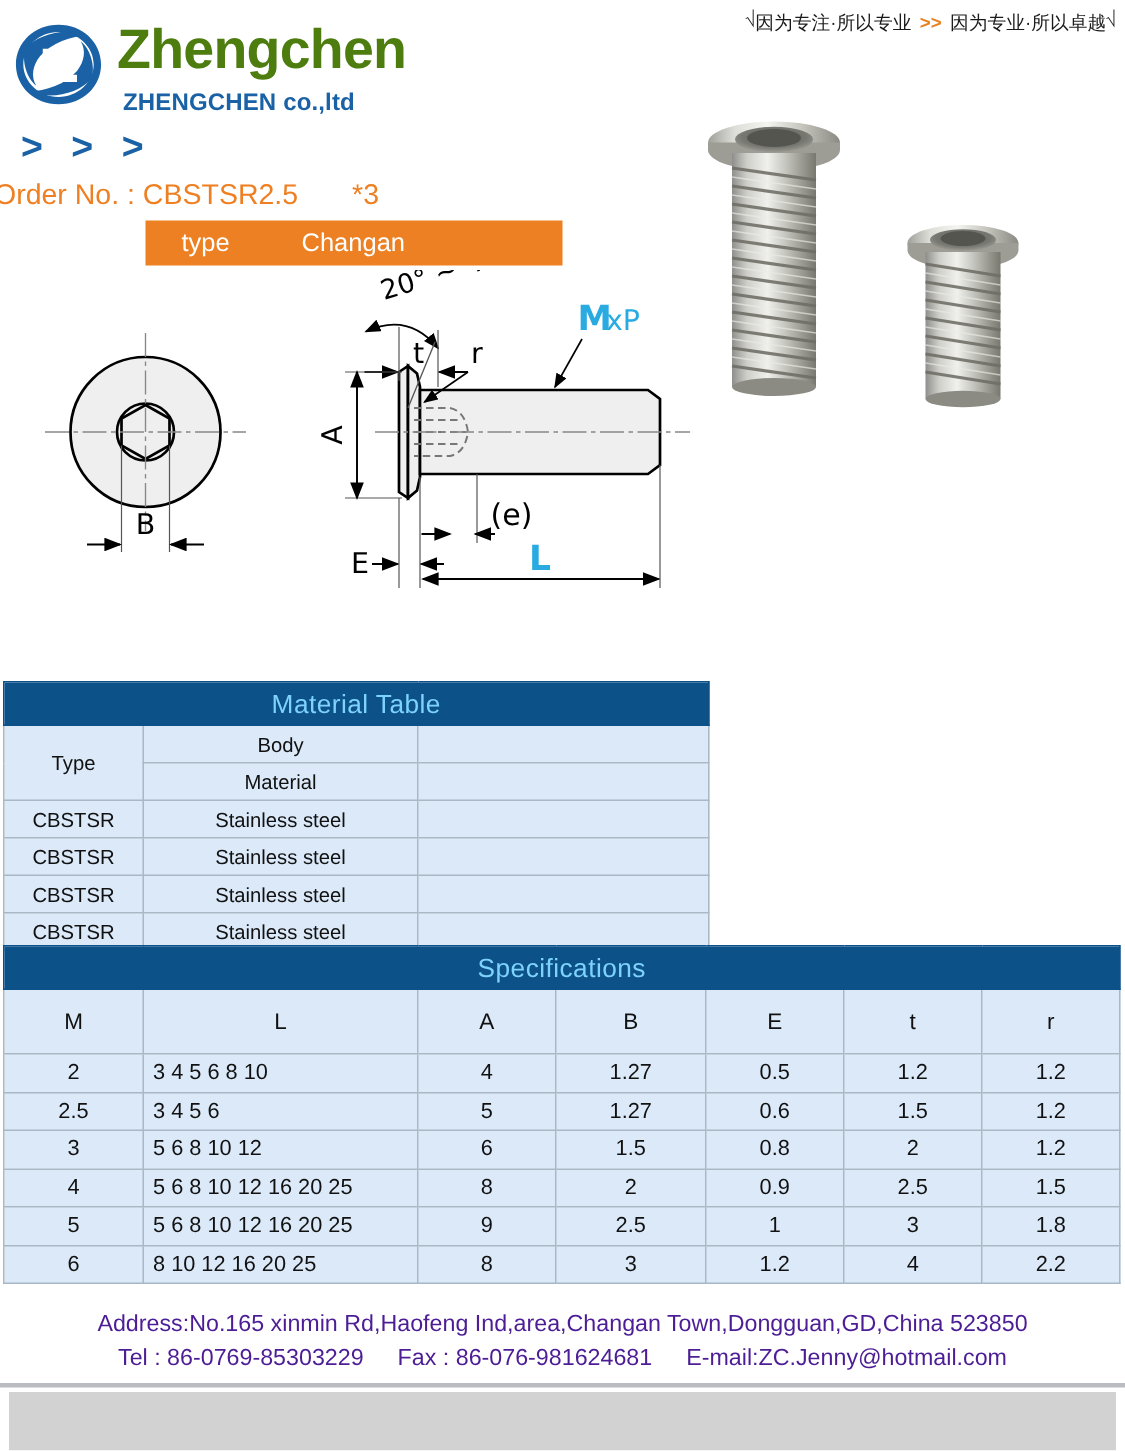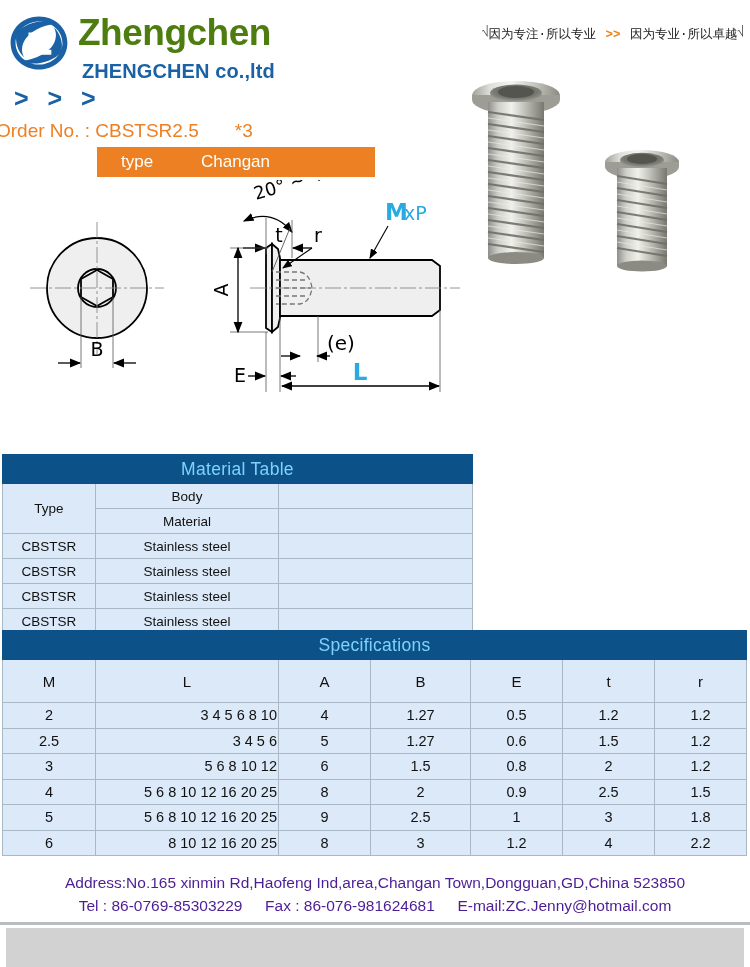--- a/index.html
+++ b/index.html
@@ -34,33 +34,33 @@
     font-size: 37px;
     font-weight: bold;
     color: #4d7c0f;
     letter-spacing: -0.5px;
     line-height: 1;
   }
   .brand-sub {
     position: absolute;
     left: 82px;
     top: 60px;
-    font-size: 20px;
+    font-size: 16px;
     font-weight: bold;
     color: #1a62a5;
     letter-spacing: 0.1px;
   }
   .slogan {
     position: absolute;
     right: 6px;
-    top: 26px;
+    top: 7px;
     font-size: 12.5px;
     color: #1a1a1a;
     white-space: nowrap;
-    font-family: Liberation Mono, monospace;
+    font-family: Liberation Sans, sans-serif;
   }
   .slogan .sep {
     color: #e8821e;
     font-weight: bold;
     padding: 0 2px;
   }
   .slogan .bracket {
     font-size: 10px;
     vertical-align: top;
   }
@@ -157,21 +157,21 @@
   .spec-table {
     position: absolute;
     left: 2px;
     top: 630px;
     width: 628px;
     font-size: 14.5px;
   }
   .spec-table td { height: 22.5px; }
   .spec-table .hdr-row td { height: 40px; font-size: 15px; }
   .spec-table .col-L {
-    text-align: right;
+    text-align: left;
     padding-left: 6px;
   }
 
   
   .footer {
     position: absolute;
     left: 0;
     top: 872px;
     width: 750px;
     text-align: center;

